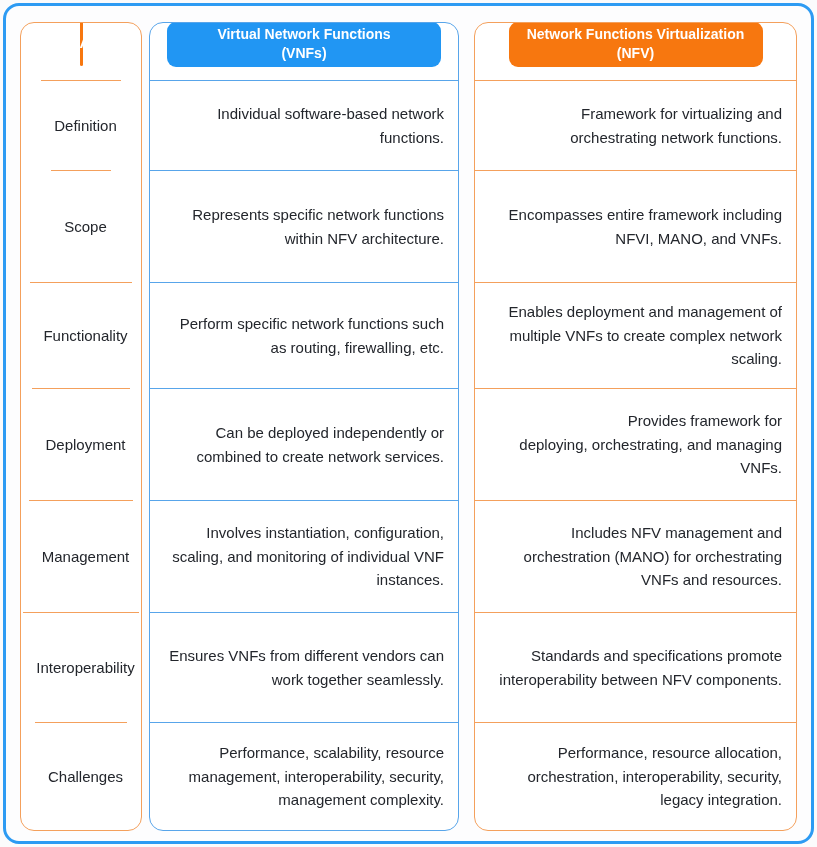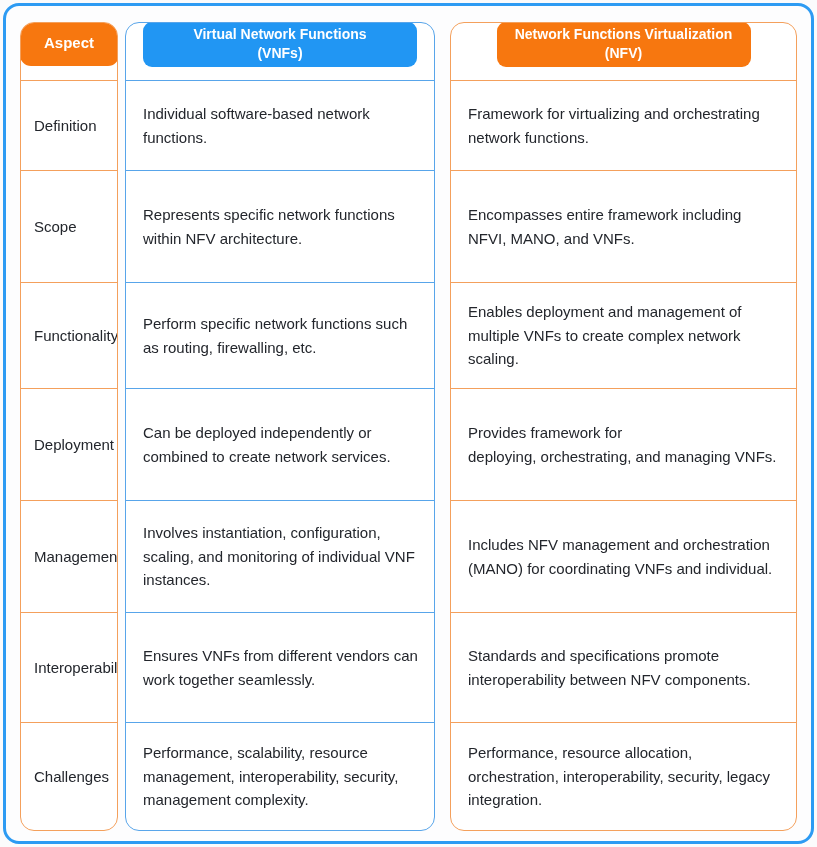--- a/index.html
+++ b/index.html
@@ -22,21 +22,21 @@
   .panel {
     border-radius: 14px;
     display: flex;
     flex-direction: column;
     background: #FFFFFF;
     overflow: hidden;
   }
   .panel.orange { border: 1.5px solid #F4A05C; }
   .panel.blue   { border: 1.5px solid #58A5EA; }
 
-  .panel-aspect { width: 98px; }
+  .panel-aspect { width: 122px; align-items: center; }
   .panel-vnf    { width: 310px; margin-left: 7px; margin-right: 15px; }
   .panel-nfv    { flex: 1; }
 
   .panel-header {
     height: 57px;
     flex: 0 0 57px;
     position: relative;
   }
   .badge {
     color: #FFFFFF;
@@ -87,21 +87,21 @@
   .row.h6 { height: 110px; }
   .row.h7 { flex: 1; }
 
   .cell {
     font-size: 15px;
     color: #23262C;
     line-height: 1.58;
     white-space: pre-line;
   }
   .cell.label   { padding: 0 4px 0 13px; }
-  .cell.content { padding: 0 14px 0 17px; }
+  .cell.content { padding: 0 14px 0 17px; text-align: right; }
 </style>
 </head>
 <body>
 
 <div class="frame">
 
   <div class="panel orange panel-aspect">
     <div class="panel-header">
       <div class="badge orange-fill badge-aspect">
         <span>Aspect</span>
@@ -174,21 +174,21 @@
         <div class="cell content">Encompasses entire framework including NFVI, MANO, and VNFs.</div>
       </div>
     <div class="row h3">
         <div class="cell content">Enables deployment and management of multiple VNFs to create complex network scaling.</div>
       </div>
     <div class="row h4">
         <div class="cell content">Provides framework for
 deploying, orchestrating, and managing VNFs.</div>
       </div>
     <div class="row h5">
-        <div class="cell content">Includes NFV management and orchestration (MANO) for coordinating VNFs and individual.</div>
+        <div class="cell content">Includes NFV management and orchestration (MANO) for orchestrating VNFs and resources.</div>
       </div>
     <div class="row h6">
         <div class="cell content">Standards and specifications promote interoperability between NFV components.</div>
       </div>
     <div class="row h7">
         <div class="cell content">Performance, resource allocation, orchestration, interoperability, security, legacy integration.</div>
       </div>
   </div>
 
 </div>

